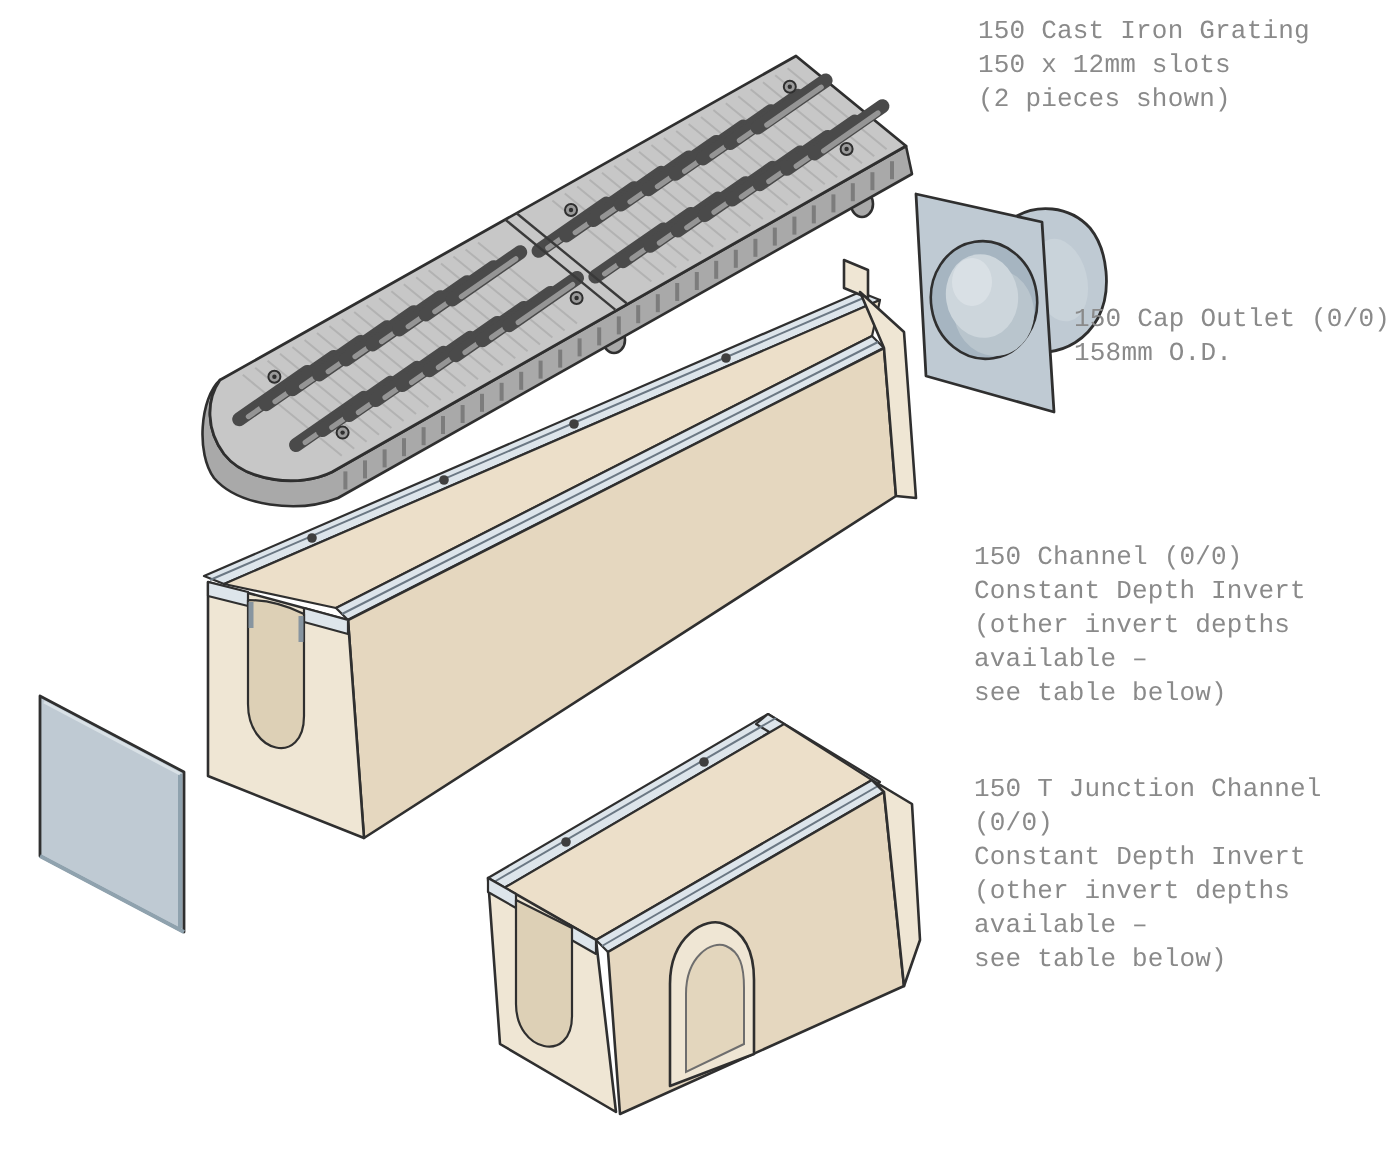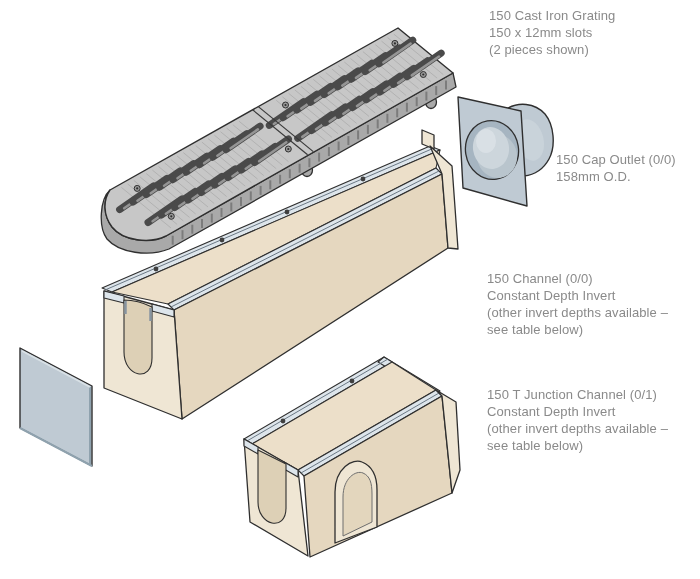--- a/index.html
+++ b/index.html
@@ -1,22 +1,22 @@
 <!DOCTYPE html>
 <html style="--label-text: #8a8a8a; --outline: #2f2f2f; --iron-top: #c7c7c7; --iron-side: #a9a9a9; --steel-plate: #bfcad3; --rail-steel: #dde5eb; --beige-wall: #ecdfc9; --beige-front: #e5d7bf; --beige-end: #efe6d4; --groove-beige: #ddd0b6;"><head>
 <meta charset="utf-8">
 <style>
   html,body{margin:0;padding:0;background:#fff;}
   #stage{position:relative;width:700px;height:579px;background:#fff;overflow:hidden;
-         font-family:Liberation Sans, sans-serif;}
+         font-family:Liberation Mono, monospace;}
   #stage svg{position:absolute;left:0;top:0;}
   .label{position:absolute;font-size:13px;line-height:17px;color:var(--label-text,#8a8a8a);
          white-space:pre-line;letter-spacing:0.1px;}
   #lbl-grating{left:489px;top:7px;}
-  #lbl-cap{left:556px;top:151px;}
+  #lbl-cap{left:537px;top:151px;}
   #lbl-channel{left:487px;top:270px;}
   #lbl-tjunction{left:487px;top:386px;}
   #lbl-endcap{left:71px;top:482px;}
 
   
   .iron-top{fill:var(--iron-top,#c7c7c7);stroke:var(--outline,#2f2f2f);stroke-width:1.4;stroke-linejoin:round;}
   .iron-side{fill:var(--iron-side,#a9a9a9);stroke:var(--outline,#2f2f2f);stroke-width:1.3;stroke-linejoin:round;}
   .g-tex{stroke:#b2b2b2;stroke-width:1;}
   .g-slot{stroke:#4a4a4a;}
   .g-slot-in{stroke:#959595;}
@@ -270,17 +270,17 @@
 
   <div class="label" id="lbl-grating">150 Cast Iron Grating
 150 x 12mm slots
 (2 pieces shown)</div>
   <div class="label" id="lbl-cap">150 Cap Outlet (0/0)
 158mm O.D.</div>
   <div class="label" id="lbl-channel">150 Channel (0/0)
 Constant Depth Invert
 (other invert depths available –
 see table below)</div>
-  <div class="label" id="lbl-tjunction">150 T Junction Channel (0/1)
+  <div class="label" id="lbl-tjunction">150 T Junction Channel (0/0)
 Constant Depth Invert
 (other invert depths available –
 see table below)</div>
 </div>
 
 </body></html>

